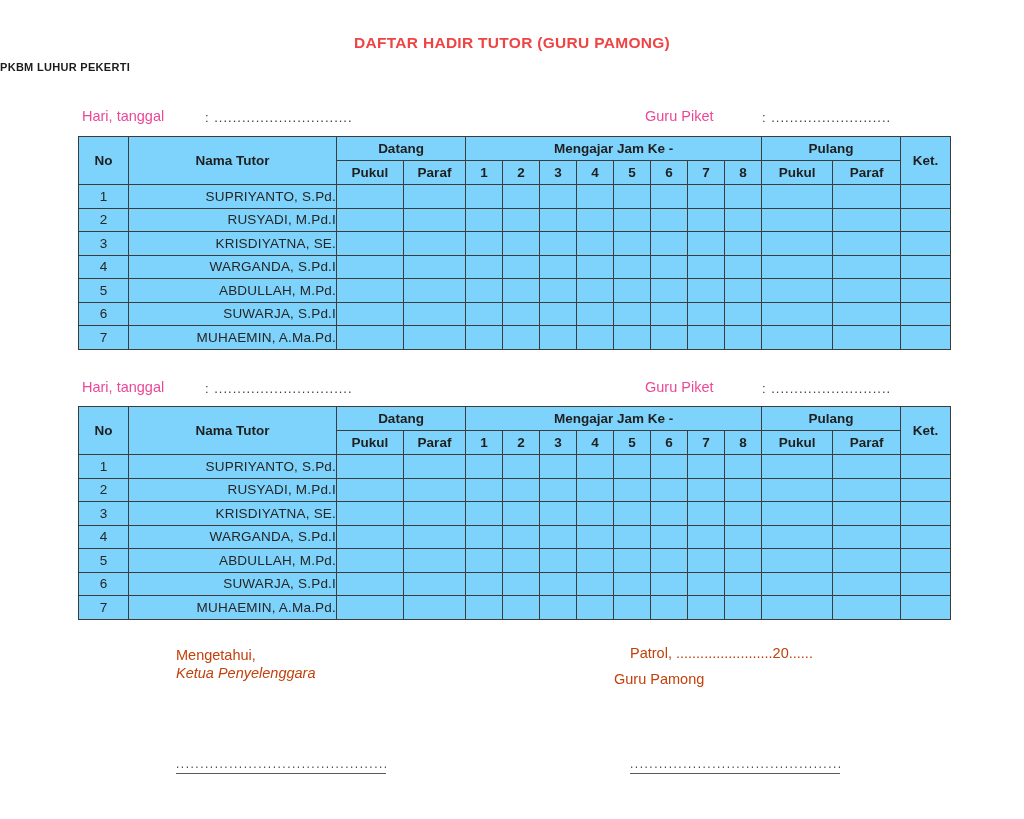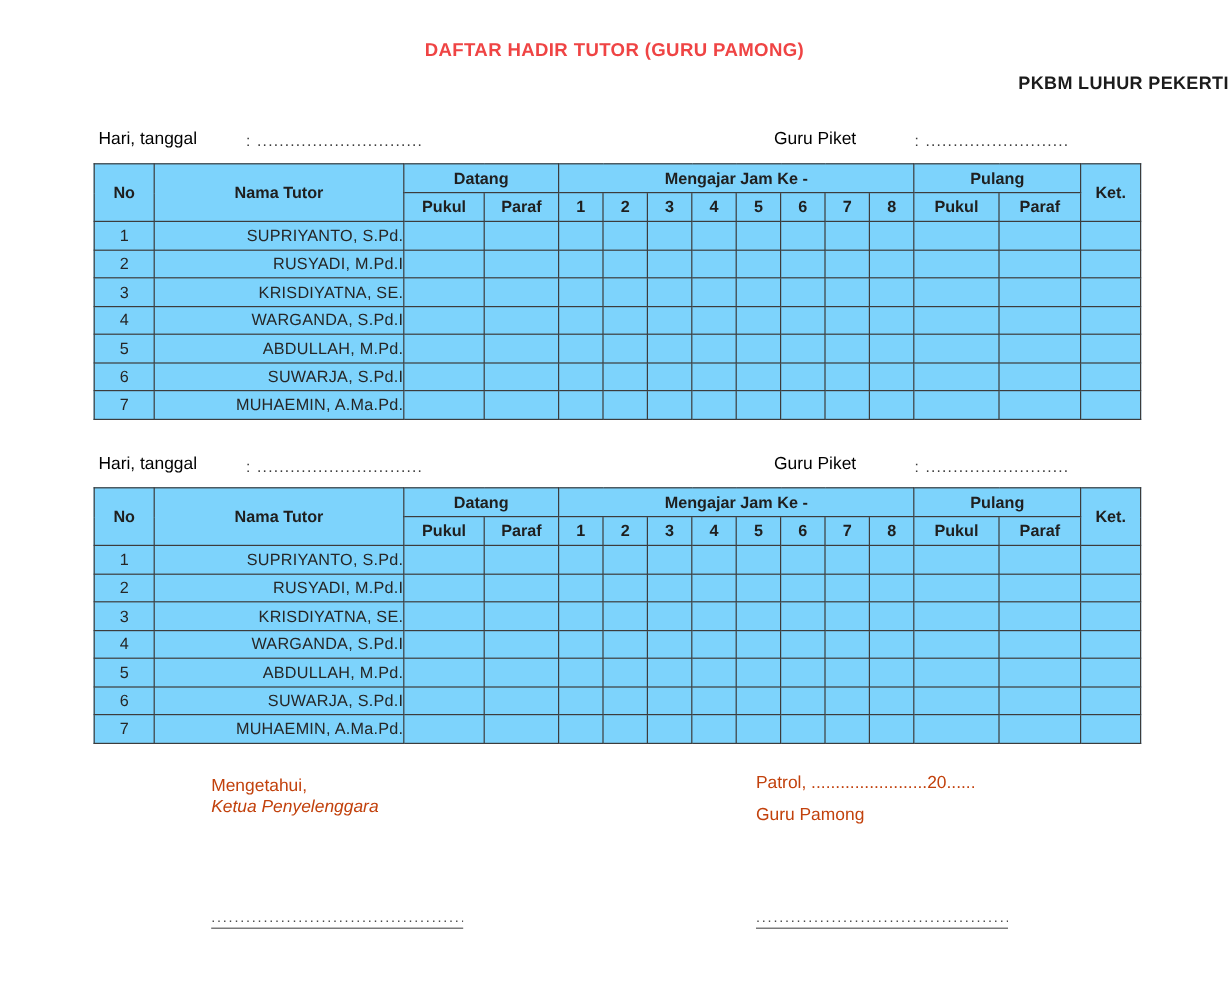--- a/index.html
+++ b/index.html
@@ -9,24 +9,24 @@
     font-family:"Liberation Sans", sans-serif;
     color:#232323;
     overflow:hidden;
   }
   .abs{position:absolute;}
   .title{
     top:34px;left:0;right:0;text-align:center;
     font-size:15.5px;font-weight:bold;letter-spacing:.3px;color:#ef4444;
   }
   .subtitle{
-    top:61px;left:0;right:0;text-align:right;
-    font-size:15px;font-weight:bold;letter-spacing:.3px;color:#1c1c1c;padding-left:42px;
-  }
-  .meta-label{font-size:14.5px;color:#000000;white-space:nowrap;}
+    top:61px;left:0;right:0;text-align:left;
+    font-size:11px;font-weight:bold;letter-spacing:.3px;color:#1c1c1c;
+  }
+  .meta-label{font-size:14.5px;color:#ec4899;white-space:nowrap;}
   .meta-fill{font-size:13px;color:#3a3a3a;letter-spacing:1px;white-space:nowrap;}
 
   table.att{
     position:absolute;left:78px;width:872px;
     border-collapse:collapse;table-layout:fixed;
     background:#7dd3fc;
   }
   table.att th, table.att td{
     border:1.5px solid #3c3c3c;
     padding:0;
@@ -394,18 +394,18 @@
           <td></td>
           <td></td>
       </tr>
     </tbody>
   </table>
 
   <div class="abs foot-line" style="top:647px;left:176px;">Mengetahui,</div>
   <div class="abs foot-line" style="top:665px;left:176px;font-style:italic;">Ketua Penyelenggara</div>
 
   <div class="abs foot-line" style="top:645px;left:630px;">Patrol, ........................20......</div>
-  <div class="abs foot-line" style="top:671px;left:630px;">Guru Pamong</div>
+  <div class="abs foot-line" style="top:671px;left:614px;">Guru Pamong</div>
 
   <span class="abs sig" style="top:757px;left:176px;">........................................................</span>
   <span class="abs sig" style="top:757px;left:630px;">........................................................</span>
 
 </div>
 
 </body></html>

